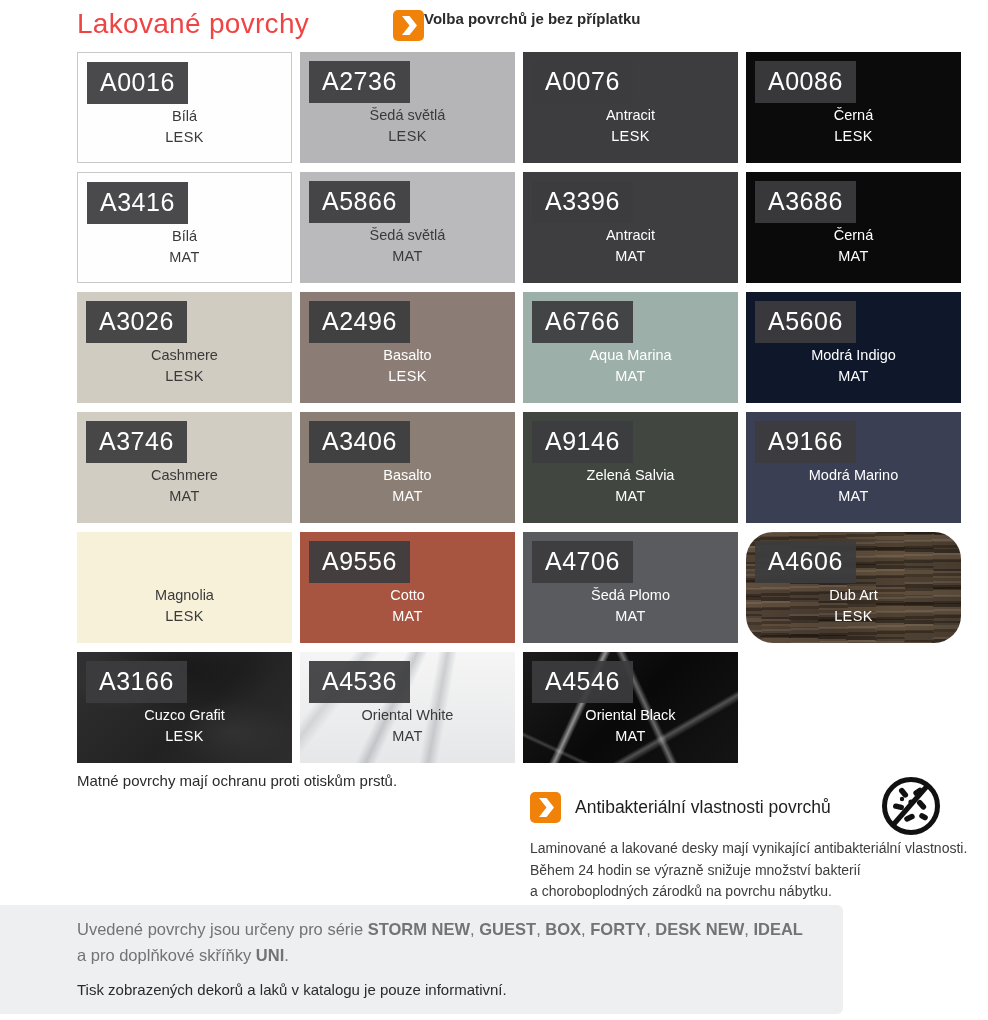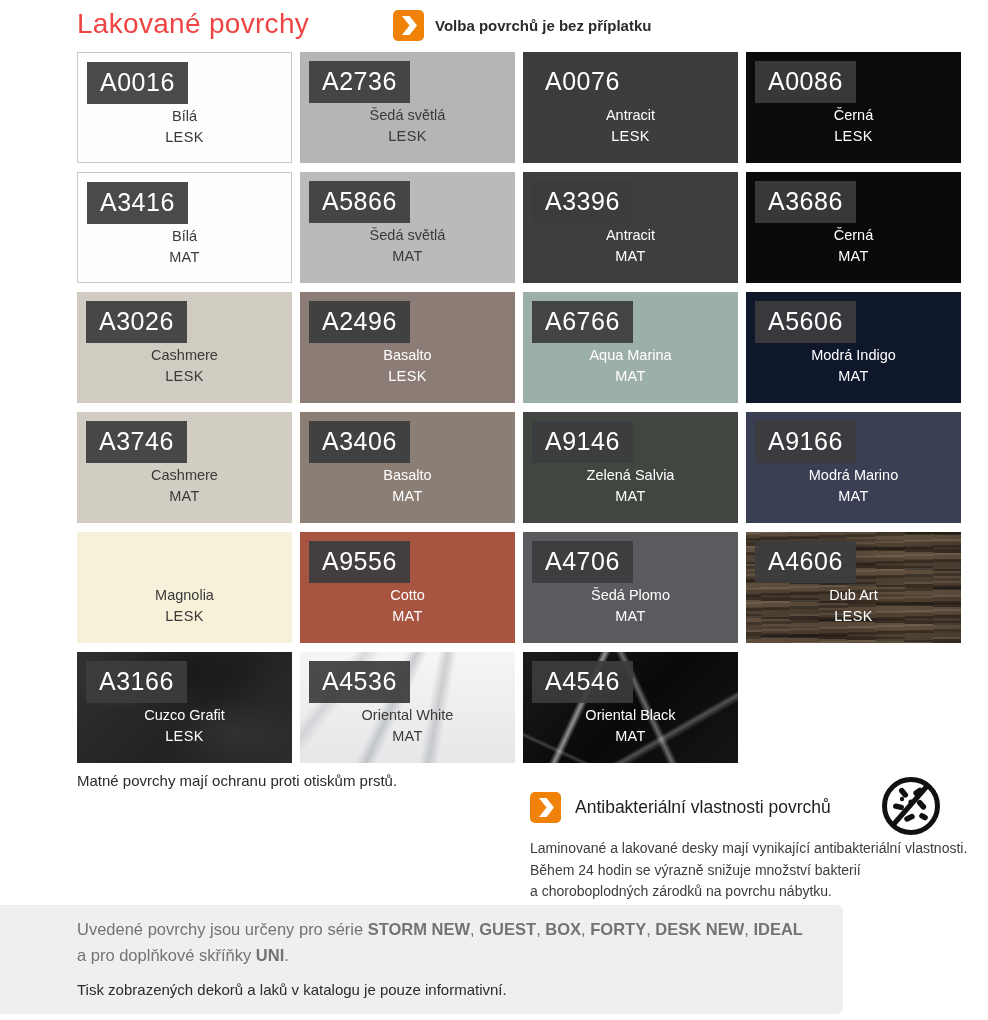--- a/index.html
+++ b/index.html
@@ -2,21 +2,21 @@
 <html><head>
 <meta charset="utf-8">
 <style>
   html,body{margin:0;padding:0;background:#fff;}
   .page{position:relative;width:988px;height:1020px;background:#fff;
         font-family:"Liberation Sans",sans-serif;overflow:hidden;}
 
   
   .title{position:absolute;left:77px;top:8px;margin:0;font-size:28px;font-weight:300;
          color:#ef4444;letter-spacing:.3px;}
-  .callout{position:absolute;left:393px;top:10px;display:flex;align-items:center;gap:11px;}
+  .callout{position:absolute;left:393px;top:10px;display:flex;align-items:flex-start;}
   .arrow-icon{width:31px;height:31px;border-radius:5px;background:#f0820a;display:flex;
               align-items:center;justify-content:center;flex:0 0 auto;}
   .callout-text{font-size:15px;font-weight:600;color:#2b2b2b;}
 
   
   .grid{position:absolute;left:77px;top:52px;display:grid;
         grid-template-columns:repeat(4,215px);grid-auto-rows:111px;gap:9px 8px;}
   .swatch{position:relative;box-sizing:border-box;}
   .swatch.bordered{border:1px solid #c9c9c9;}
   .code{position:absolute;left:9px;top:9px;background:rgba(60,60,62,0.93);color:#fff;
@@ -24,21 +24,21 @@
   .labels{position:absolute;left:0;right:0;top:53px;text-align:center;line-height:21px;
           font-size:14.5px;}
   .finish{letter-spacing:.4px;}
 
   
   .tex-wood{background-color:#4a3e33;background-image:
     repeating-linear-gradient(178deg, rgba(255,255,255,0.09) 0 2px, rgba(0,0,0,0) 2px 6px,
       rgba(0,0,0,0.30) 6px 9px, rgba(0,0,0,0) 9px 14px),
     repeating-linear-gradient(2deg, rgba(104,84,64,0.55) 0 7px, rgba(36,27,20,0.55) 7px 11px,
       rgba(76,61,47,0.55) 11px 18px),
-    linear-gradient(90deg,#56483a,#3e332a 40%,#544735 70%,#43392e);}
+    linear-gradient(90deg,#56483a,#3e332a 40%,#544735 70%,#43392e); border-radius: 27px;}
   .tex-grafit{background-color:#292929;background-image:
     radial-gradient(ellipse 90px 45px at 22% 28%, rgba(255,255,255,0.06), transparent 60%),
     radial-gradient(ellipse 110px 55px at 72% 72%, rgba(255,255,255,0.05), transparent 60%),
     radial-gradient(ellipse 130px 65px at 50% 15%, rgba(0,0,0,0.35), transparent 70%),
     linear-gradient(135deg,#313131,#222 55%,#2d2d2d);}
   .tex-marble-white{background-color:#ededed;background-image:
     linear-gradient(115deg, transparent 40%, rgba(148,153,158,0.45) 44%, transparent 48%),
     linear-gradient(100deg, transparent 59%, rgba(140,145,150,0.38) 63%, transparent 67%),
     linear-gradient(128deg, transparent 18%, rgba(158,163,168,0.33) 22%, transparent 27%),
     linear-gradient(180deg,#f5f5f5,#e6e7e9);}

